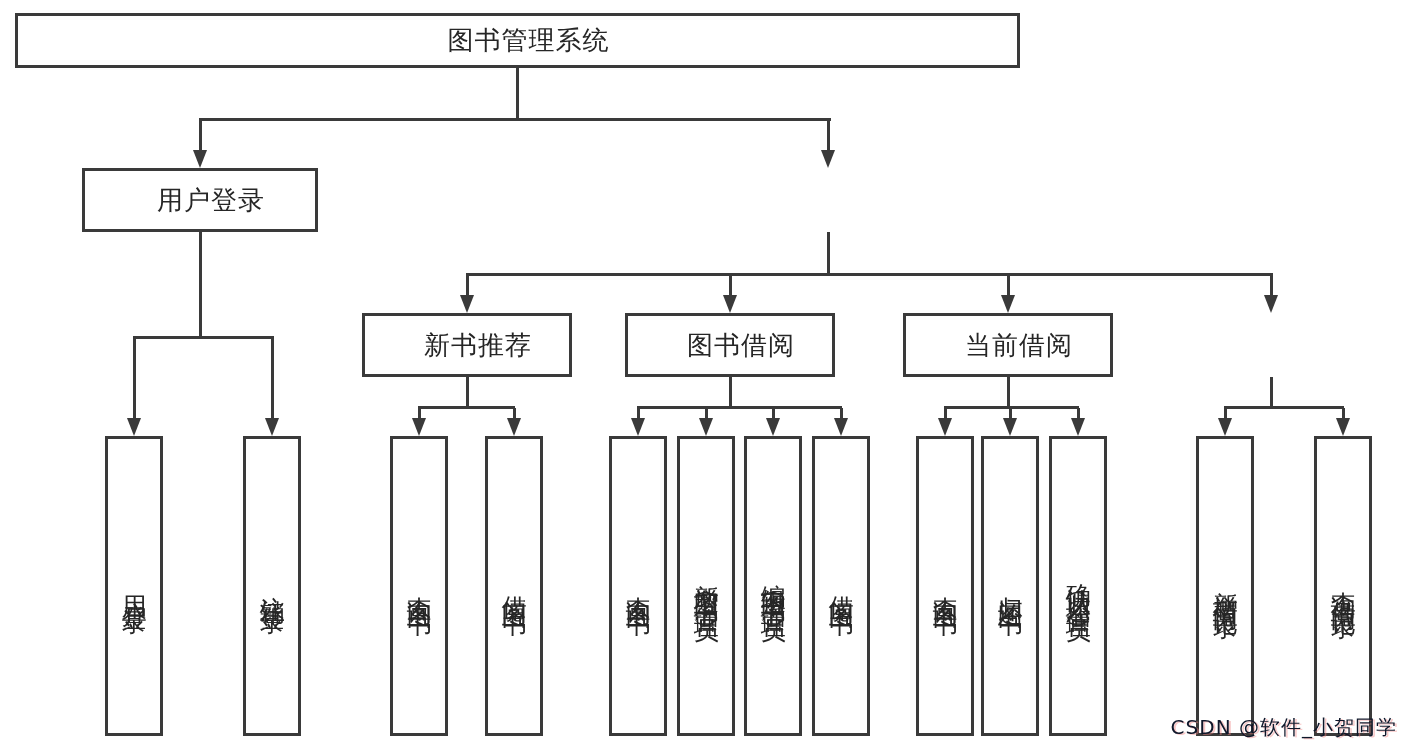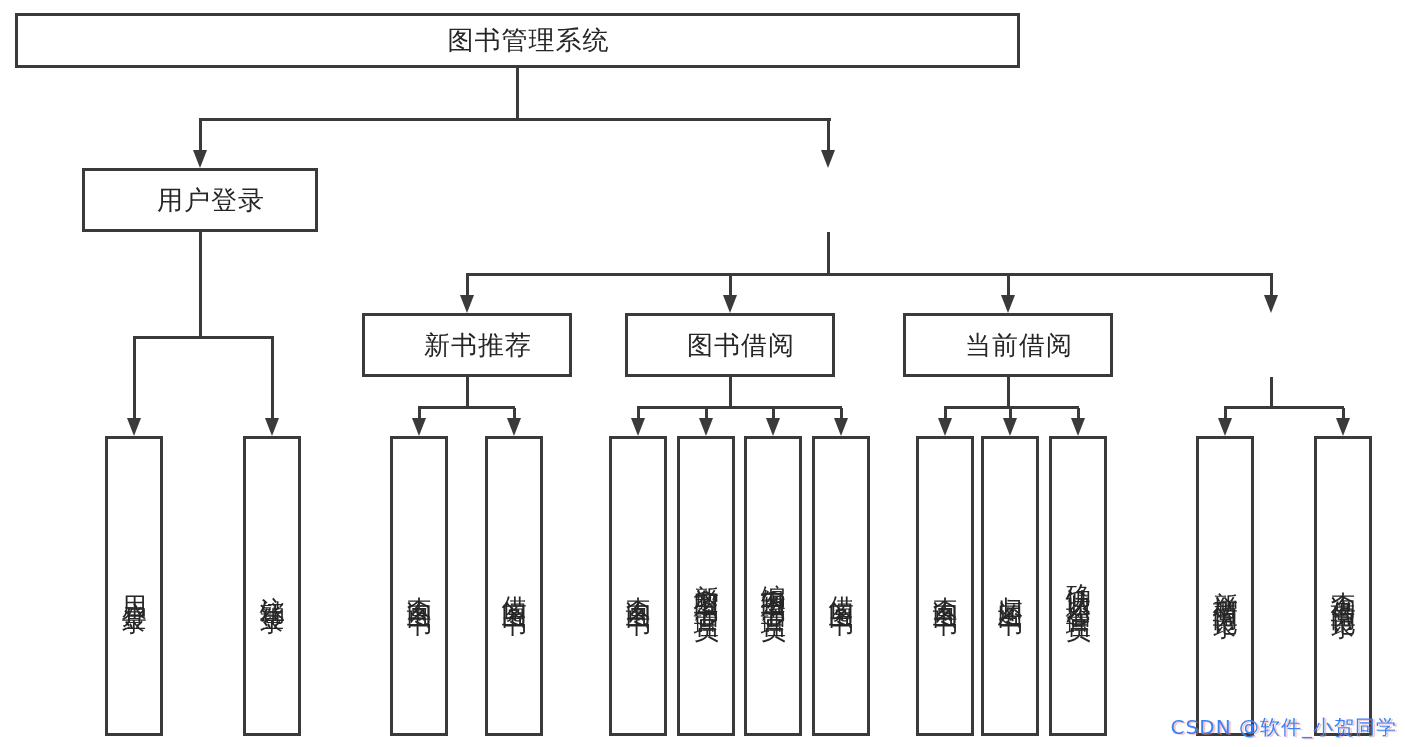--- a/index.html
+++ b/index.html
@@ -41,21 +41,21 @@
   .arrow{
     position:absolute;width:0;height:0;
     border-left:7px solid transparent;
     border-right:7px solid transparent;
     border-top:18px solid var(--line);
   }
   .watermark{
     position:absolute;
     right:8px;bottom:6px;
     font-size:20px;
-    color:#3b82f6;
+    color:#0f172a;
     letter-spacing:1px;
     text-shadow:2px 1px 0 rgba(240,130,130,0.45);
     white-space:nowrap;
   }
 </style>
 </head>
 <body>
 
 <div id="canvas">
 

